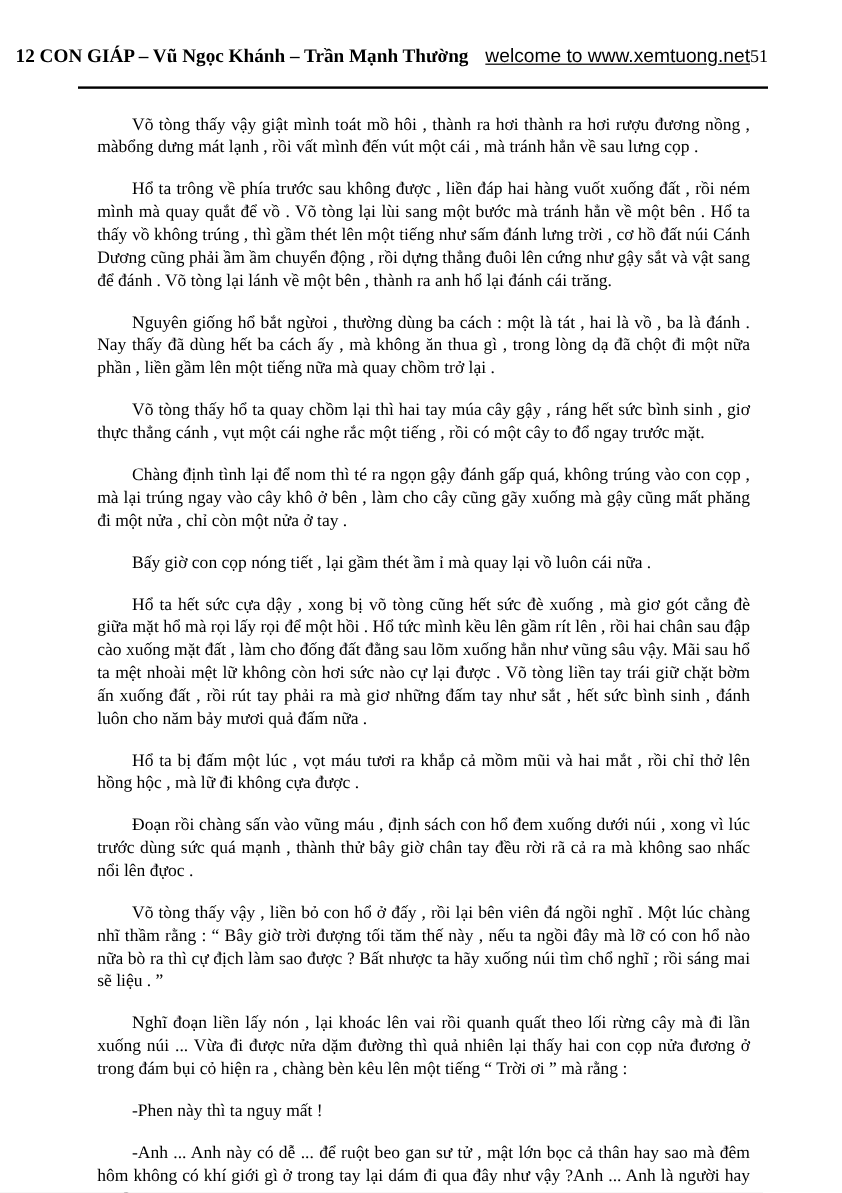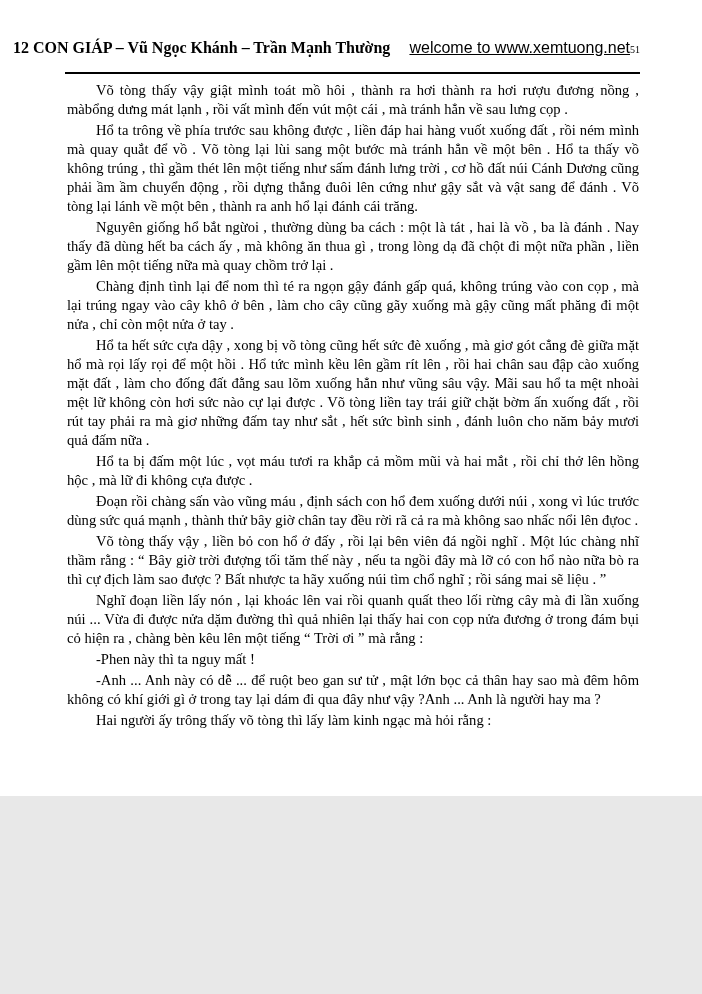--- a/index.html
+++ b/index.html
@@ -1,19 +1,19 @@
 <!DOCTYPE html>
 <html><head>
 <meta charset="utf-8">
 <style>
   html, body { margin: 0; padding: 0; background: #e8e8e8; }
   .page {
     position: relative;
     width: 702px;
-    height: 796px;
+    height: 994px;
     background: #ffffff;
     font-family: "Liberation Serif", serif;
     color: #000000;
     overflow: hidden;
     margin: 0 auto;
   }
   .header {
     position: absolute;
     left: 13px;
     right: 62px;
@@ -30,63 +30,65 @@
   }
   .header-right { display: inline-flex; align-items: baseline; text-align: center; }
   .site-link {
     font-family: "Liberation Sans", sans-serif;
     font-size: 16px;
     text-decoration: underline;
     color: #000000;
     cursor: pointer;
   }
   .page-number {
-    font-size: 10px;
+    font-size: 15px;
     font-family: "Liberation Serif", serif;
   }
   .rule {
     position: absolute;
     left: 65px;
     width: 575px;
     top: 72px;
     height: 2px;
     background: #000000;
   }
   .body-text {
     position: absolute;
     left: 65px;
     width: 576px;
     top: 79px;
     font-size: 14.6px;
     line-height: 19px;
     text-align: justify;
   }
   .para {
-    margin: 2px;
+    margin: 16px;
     padding: 0;
     text-indent: 29px;
   }
 </style>
 </head>
 <body>
 
 <div class="page">
   <div class="header">
     <span class="book-title">12 CON GIÁP – Vũ Ngọc Khánh – Trần Mạnh Thường</span>
     <span class="header-right">
       <a class="site-link">welcome to www.xemtuong.net</a>
         <span class="page-number">51</span>
     </span>
   </div>
   <div class="rule"></div>
   <div class="body-text">
       <p class="para">Võ tòng thấy vậy giật mình toát mồ hôi , thành ra hơi thành ra hơi rượu đương nồng , màbổng dưng mát lạnh , rồi vất mình đến vút một cái , mà tránh hẳn về sau lưng cọp .</p>
       <p class="para">Hổ ta trông về phía trước sau không được , liền đáp hai hàng vuốt xuống đất , rồi ném mình mà quay quắt để vồ . Võ tòng lại lùi sang một bước mà tránh hẳn về một bên . Hổ ta thấy vồ không trúng , thì gầm thét lên một tiếng như sấm đánh lưng trời , cơ hồ đất núi Cánh Dương cũng phải ầm ầm chuyển động , rồi dựng thẳng đuôi lên cứng như gậy sắt và vật sang để đánh . Võ tòng lại lánh về một bên , thành ra anh hổ lại đánh cái  trăng.</p>
       <p class="para">Nguyên giống hổ bắt ngừoi , thường dùng ba cách : một là tát , hai là vồ , ba là đánh . Nay thấy đã dùng hết ba cách ấy , mà không ăn thua gì , trong lòng dạ đã chột đi một nữa phần , liền gầm lên một tiếng nữa mà quay chồm trở lại .</p>
+      <p class="para">Võ tòng thấy hổ ta quay chồm lại thì hai tay múa cây gậy , ráng hết sức bình sinh , giơ thực thẳng cánh , vụt một cái nghe rắc một tiếng , rồi có một cây to đổ ngay trước mặt.</p>
       <p class="para">Chàng định tình lại để nom thì té ra ngọn gậy đánh gấp quá, không trúng vào con cọp , mà lại trúng ngay vào cây khô ở bên , làm cho cây cũng gãy xuống mà gậy cũng mất phăng đi một nửa , chỉ còn một nửa ở tay .</p>
+      <p class="para">Bấy giờ con cọp nóng tiết , lại gầm thét ầm ỉ mà quay lại vồ luôn cái nữa .</p>
       <p class="para">Hổ ta hết sức cựa dậy  , xong bị võ tòng cũng hết sức đè xuống , mà giơ gót cẳng đè giữa mặt hổ mà rọi lấy rọi để  một hồi . Hổ tức mình kều lên gầm rít lên , rồi hai chân sau đập cào xuống mặt đất , làm cho đống đất đằng sau lõm xuống hẳn như vũng sâu vậy. Mãi sau hổ ta mệt nhoài mệt lữ không còn hơi sức nào cự lại được . Võ tòng liền tay trái giữ chặt bờm ấn xuống đất , rồi rút tay phải ra mà giơ những đấm tay như sắt , hết sức bình sinh , đánh luôn cho năm bảy mươi quả đấm nữa .</p>
       <p class="para">Hổ ta bị đấm một lúc , vọt máu tươi ra khắp cả mồm mũi và hai mắt , rồi chỉ thở lên hồng hộc , mà lữ đi không cựa được .</p>
       <p class="para">Đoạn rồi chàng sấn vào vũng máu , định sách con hổ đem xuống dưới núi , xong vì lúc trước dùng sức quá mạnh , thành thử bây giờ chân tay đều rời rã cả ra mà không sao nhấc nổi lên đựoc .</p>
       <p class="para">Võ tòng thấy vậy , liền  bỏ con hổ ở đấy , rồi lại bên viên đá ngồi nghĩ . Một lúc chàng nhĩ thầm rằng : “ Bây giờ trời đượng tối tăm thế này , nếu ta ngồi đây mà lỡ có con hổ nào nữa bò ra thì cự địch làm sao được ? Bất nhược ta hãy xuống núi tìm chổ nghĩ ; rồi sáng mai sẽ liệu . ”</p>
       <p class="para">Nghĩ đoạn liền lấy nón , lại khoác lên vai rồi quanh quất theo lối rừng cây mà đi lần xuống núi ... Vừa đi được nửa dặm đường thì quả nhiên lại thấy hai con cọp nửa đương ở trong đám bụi cỏ hiện ra , chàng bèn kêu lên một tiếng “ Trời ơi ” mà rằng :</p>
       <p class="para">-Phen này thì ta nguy mất !</p>
       <p class="para">-Anh ... Anh này có dễ ... để ruột beo gan sư tử , mật lớn bọc cả thân hay sao mà đêm hôm không có khí giới gì ở trong tay lại dám đi qua đây như vậy ?Anh ... Anh là người hay ma ?</p>
       <p class="para">Hai người ấy trông thấy võ tòng thì lấy làm kinh ngạc mà hỏi rằng :</p>
     </div>
 </div>

